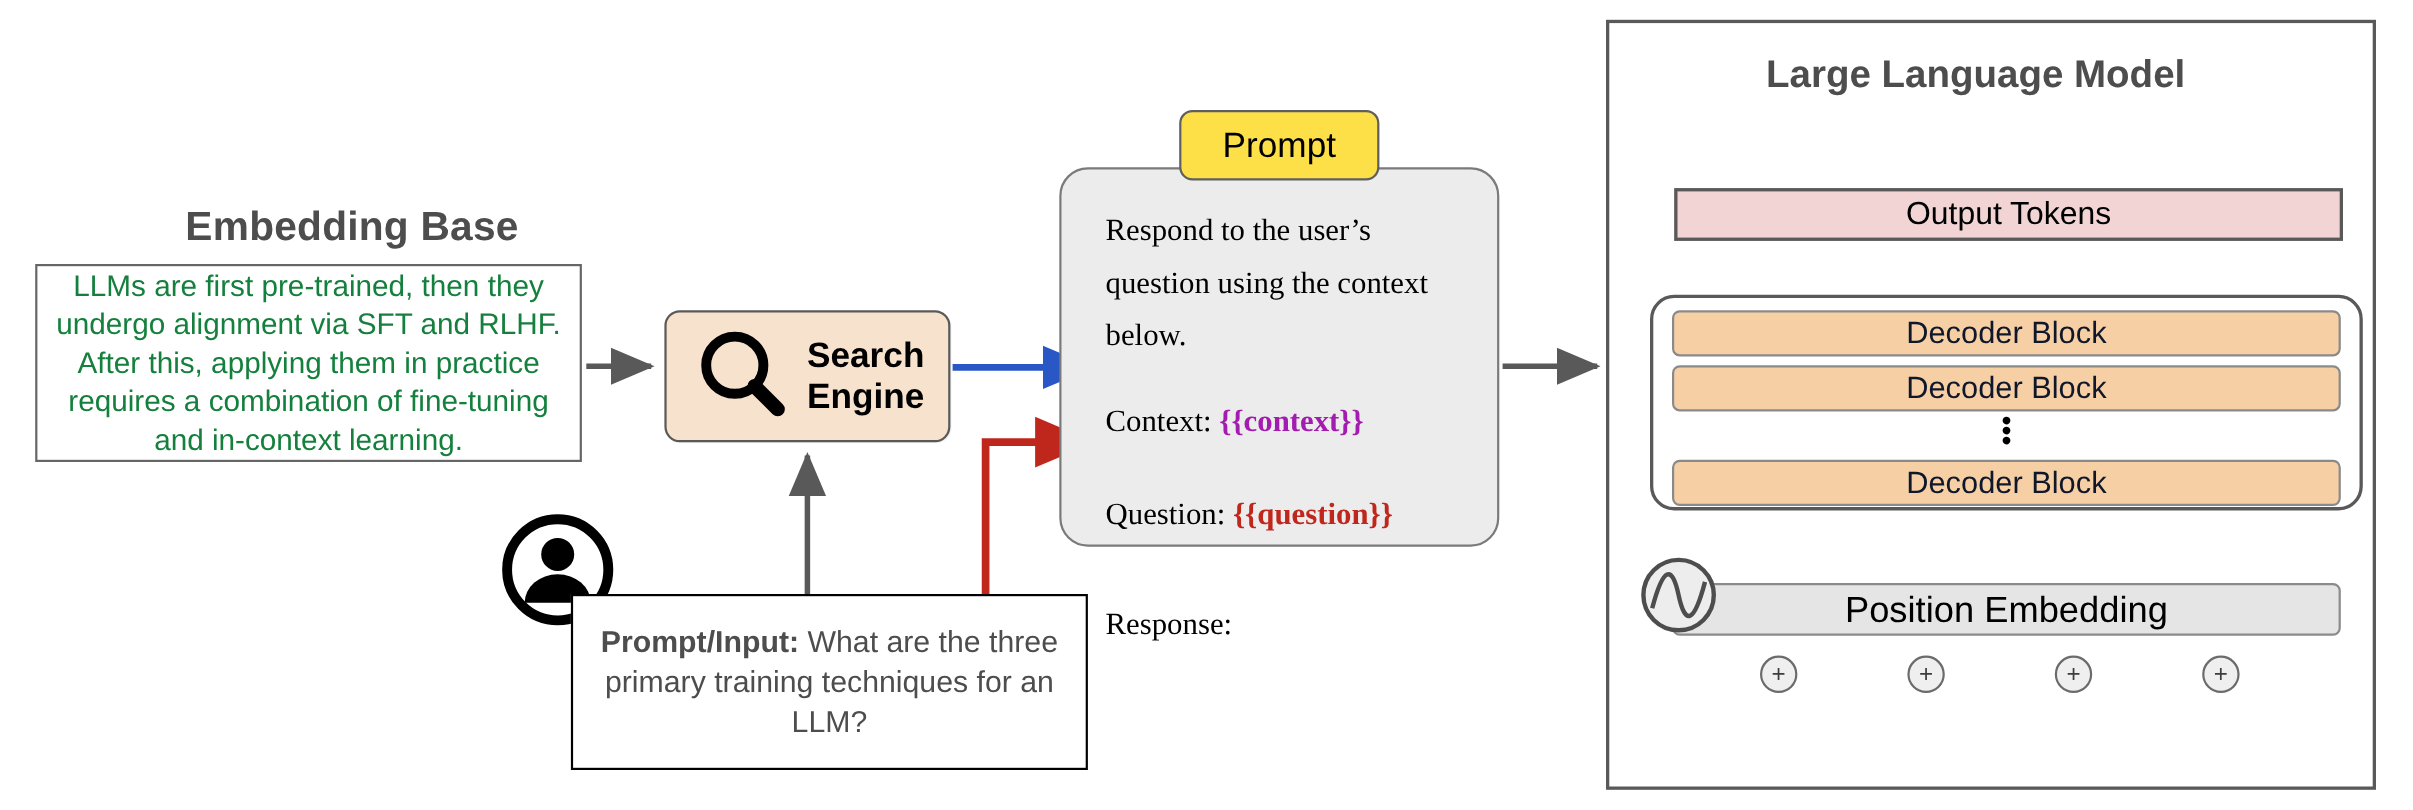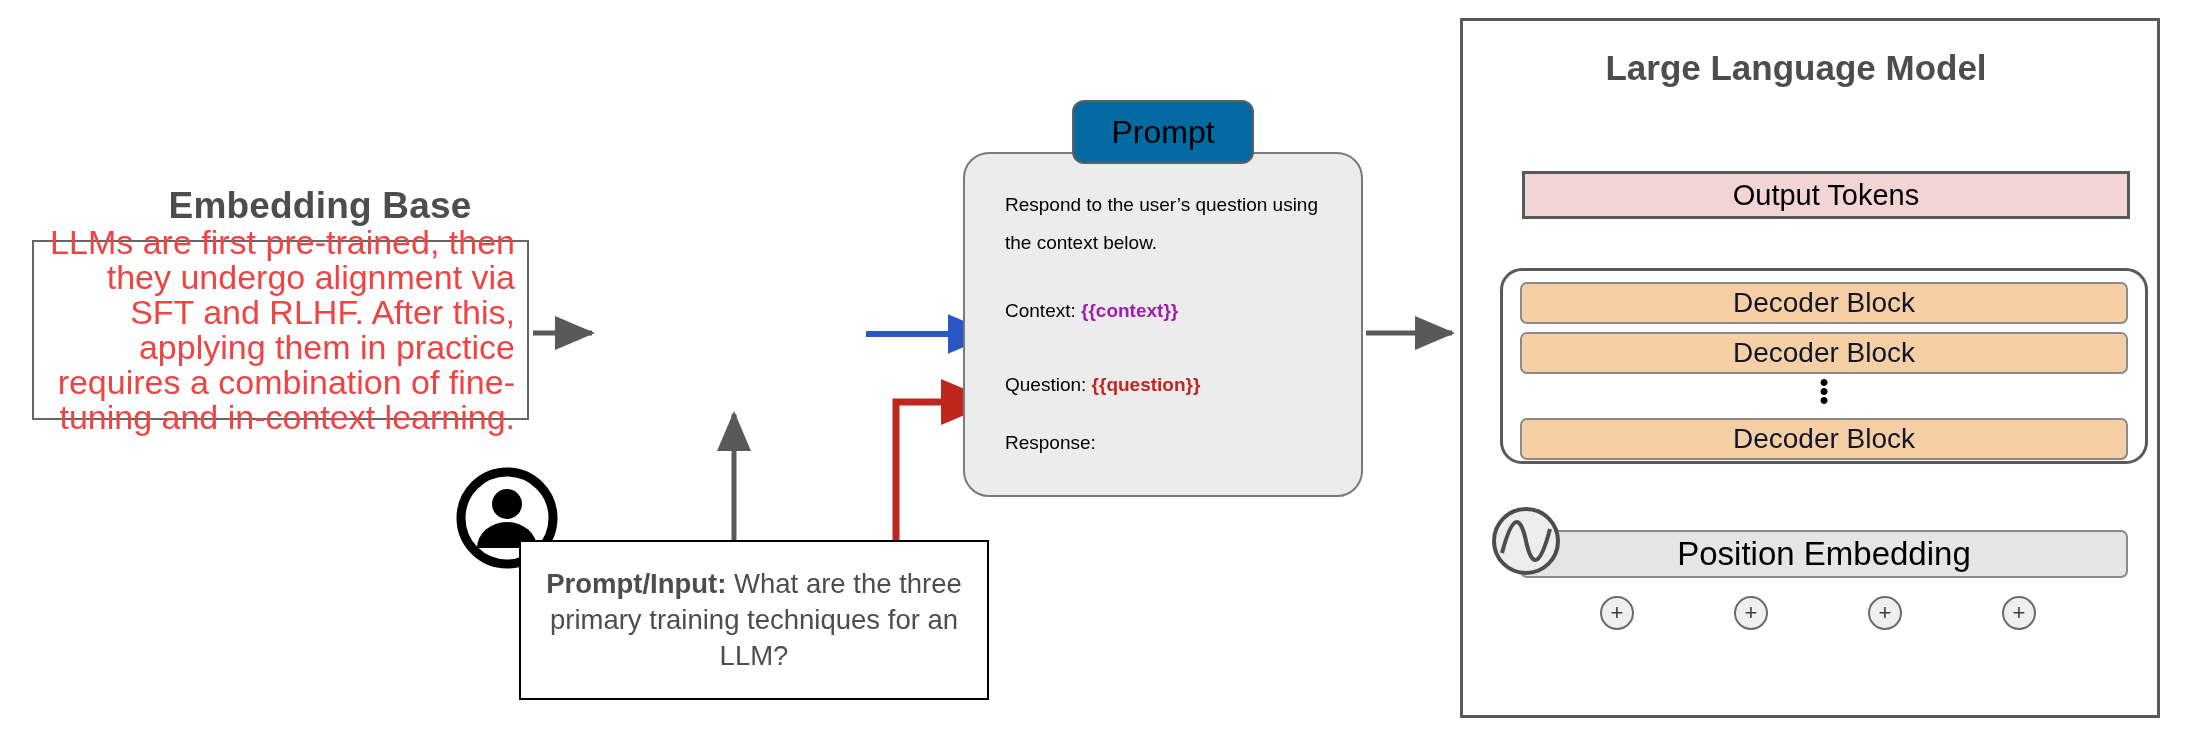--- a/index.html
+++ b/index.html
@@ -36,24 +36,24 @@
   #kb-box {
     left: 32px; top: 240px; width: 497px; height: 180px;
     border: 2px solid #666666;
     background: #ffffff;
     display: flex;
     align-items: center;
     justify-content: center;
     padding: 4px 12px;
   }
   #kb-text {
-    font-size: 34px;
+    font-size: 27px;
     line-height: 35px;
-    color: #ef4444;
-    text-align: right;
+    color: #15803d;
+    text-align: center;
   }
 
   
   #search-node {
     left: 604px; top: 282px; width: 260px; height: 120px;
     background: #f7e2cd;
     border: 2.5px solid #595959;
     border-radius: 14px;
     display: flex;
     align-items: center;
@@ -95,37 +95,38 @@
 
   
   #prompt-panel {
     left: 963px; top: 152px; width: 400px; height: 345px;
     background: #ececec;
     border: 2.5px solid #7a7a7a;
     border-radius: 26px;
   }
   #prompt-chip {
     left: 1072px; top: 100px; width: 182px; height: 64px;
-    background: #0369a1;
+    background: #fde047;
     border: 2.5px solid #5f5f5f;
     border-radius: 12px;
     display: flex; align-items: center; justify-content: center;
     font-size: 32px;
     color: #000;
     z-index: 5;
   }
   .prompt-line {
-    font-size: 19px;
-    color: #000;
-    line-height: 38px;
+    font-size: 28px;
+    color: #000;
+    line-height: 48px;
+    font-family: Liberation Serif, serif;
   }
   #prompt-body { left: 1005px; top: 186px; width: 330px; }
   #prompt-instruction { margin-bottom: 30px; }
   #prompt-context-line { margin-bottom: 36px; }
-  #prompt-question-line { margin-bottom: 20px; }
+  #prompt-question-line { margin-bottom: 52px; }
   .tpl-var { font-weight: bold; }
   .tpl-context { color: #a21caf; }
   .tpl-question { color: #c0271c; }
 
   
   #llm-box {
     left: 1460px; top: 18px; width: 700px; height: 700px;
     border: 3px solid #595959;
     background: #ffffff;
   }
@@ -268,20 +269,32 @@
       <line x1="1885" y1="580" x2="1885" y2="596" stroke="#595959" stroke-width="3.5"></line>
       <line x1="2019" y1="580" x2="2019" y2="596" stroke="#595959" stroke-width="3.5"></line>
     </g>
   </svg>
 
   <div class="abs" id="kb-title">Embedding Base</div>
   <div class="abs" id="kb-box">
     <div id="kb-text">LLMs are first pre-trained, then they undergo alignment via SFT and RLHF. After this, applying them in practice requires a combination of fine-tuning and in-context learning.</div>
   </div>
 
+  <div class="abs" id="search-node">
+    <span id="search-icon-wrap">
+      <svg viewBox="0 0 96 96" width="96" height="96" aria-hidden="true">
+        <circle cx="40" cy="38" r="26" fill="none" stroke="#000" stroke-width="9"></circle>
+        <line x1="58" y1="57" x2="79" y2="78" stroke="#000" stroke-width="13" stroke-linecap="round"></line>
+      </svg>
+    </span>
+    <span id="search-label">
+      <span>Search</span><br>
+      <span>Engine</span>
+    </span>
+  </div>
 
   <div class="abs" id="user-avatar">
     <svg viewBox="0 0 104 104" width="104" height="104" aria-hidden="true">
       <circle cx="52" cy="52" r="46" fill="#ffffff" stroke="#000" stroke-width="9"></circle>
       <circle cx="52" cy="38" r="15" fill="#000"></circle>
       <path d="M 22 82 A 30 26 0 0 1 82 82 Z" fill="#000"></path>
     </svg>
   </div>
 
   <div class="abs" id="prompt-input-box">

